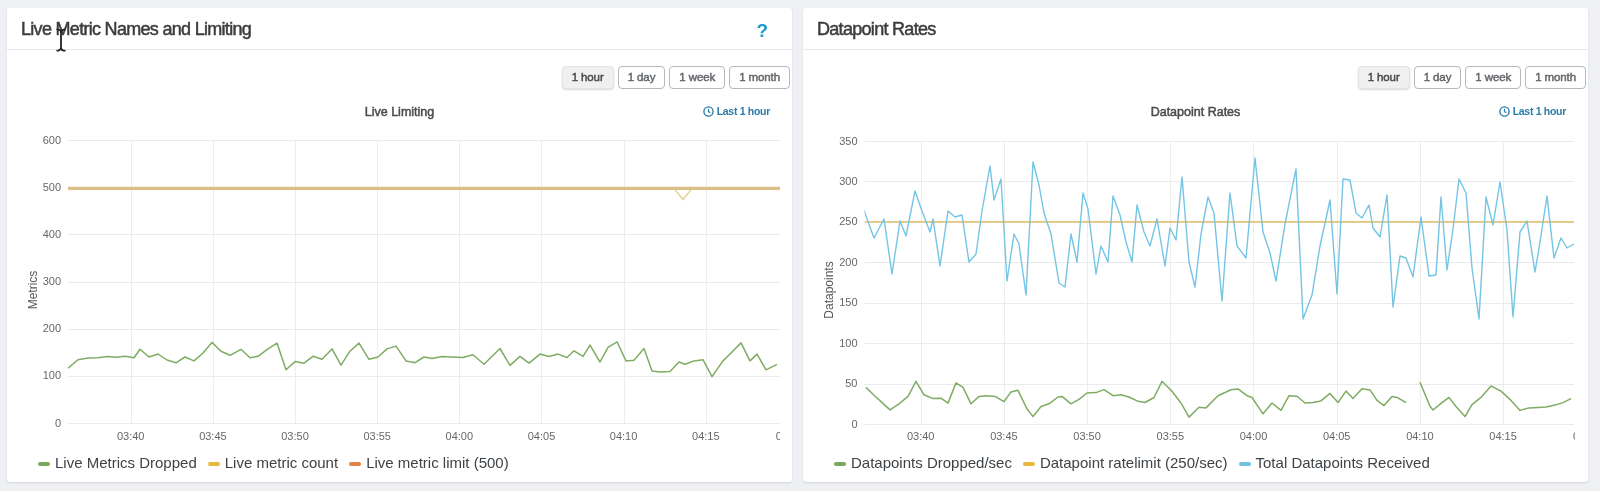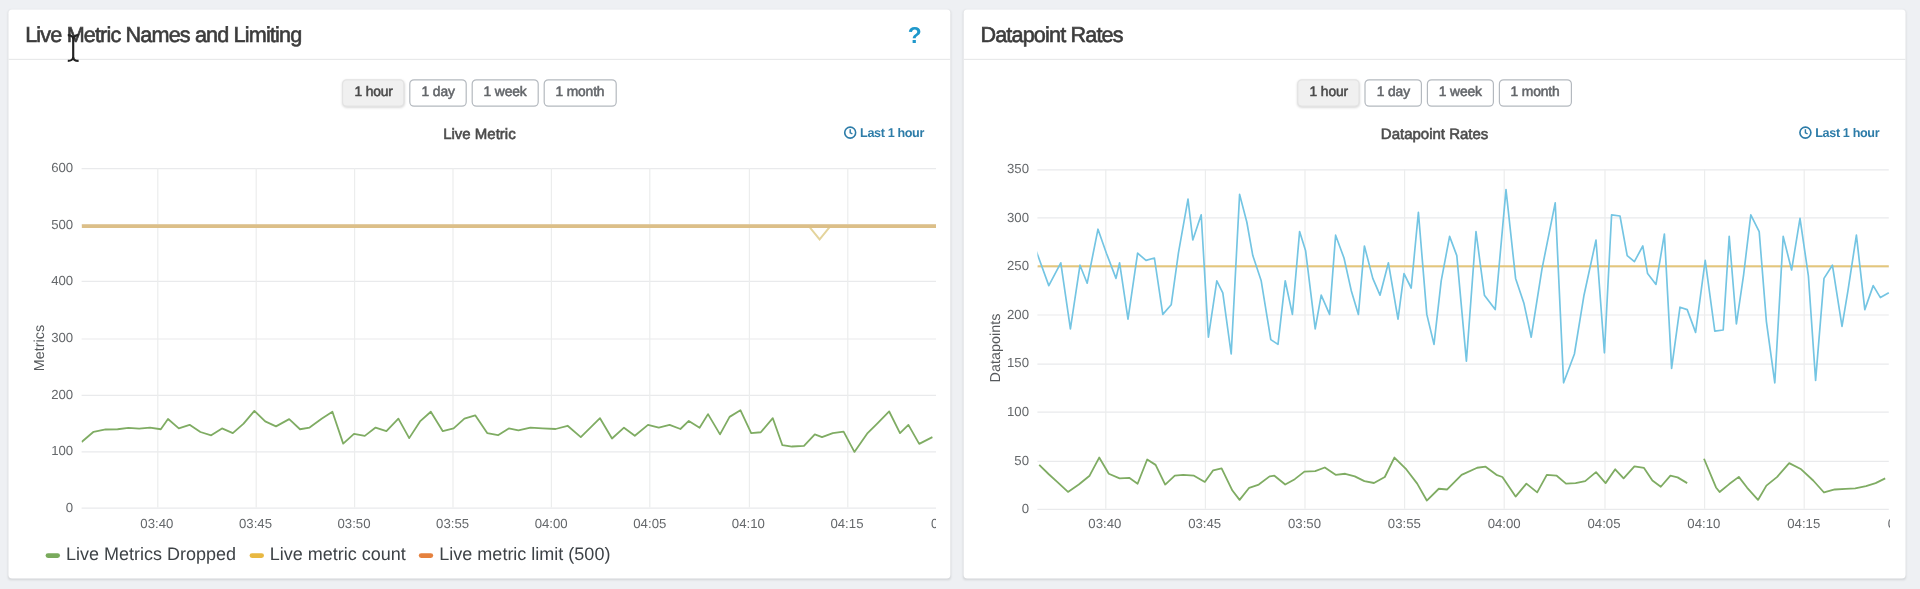--- a/index.html
+++ b/index.html
@@ -1,21 +1,21 @@
 <!DOCTYPE html>
 <html><head><meta charset="utf-8"><style>
 * { margin:0; padding:0; box-sizing:border-box; }
 html,body { width:1600px; height:491px; background:#eef0f3; overflow:hidden;
   font-family:"Liberation Sans", sans-serif; }
 .panel { position:absolute; top:8px; width:785px; height:474px; background:#fff;
   border-radius:3px; box-shadow:0 1px 2px rgba(0,0,0,.12); }
 .phead { position:absolute; top:0; left:0; right:0; height:42px; border-bottom:1px solid #e8e9ea; }
 .ptitle { position:absolute; left:14px; top:11px; font-size:18px; letter-spacing:-0.7px; color:#3c3c3c; -webkit-text-stroke:0.5px #3c3c3c; }
 .q { position:absolute; right:24px; top:12px; color:#1f98cb; font-size:19px; font-weight:bold; }
-.btns { position:absolute; top:58px; left:0; right:0; text-align:center; }
+.btns { position:absolute; top:58px; left:0; right:0; text-align:right; }
 .btn { display:inline-block; height:23px; line-height:21px; padding:0 9px; margin:0 2px;
   border:1.5px solid #b4b9bf; border-radius:4px; background:#fff; color:#63666a;
   font-size:11.5px; font-weight:normal; -webkit-text-stroke:0.45px #63666a; letter-spacing:-0.1px; }
 .btn.sel { border-color:#e3e3e3; background:#f0f0f0; color:#4a4a4a; -webkit-text-stroke:0.45px #4a4a4a; box-shadow:0 1px 2px rgba(0,0,0,.15); }
 .ctitle { position:absolute; top:97px; left:0; right:0; text-align:center; font-size:12.5px;
   font-weight:normal; -webkit-text-stroke:0.5px #4c4c4c; color:#4c4c4c; }
 .last { position:absolute; top:97px; right:22px; font-size:10.5px; font-weight:bold; color:#2d7ca8;
   letter-spacing:-0.3px; }
 .chart { position:absolute; left:0; top:0; }
 .tick { font-size:11px; fill:#65686b; }
@@ -26,21 +26,21 @@
 </style></head>
 <body>
 <div class="panel" style="left:7px">
   <div class="phead">
       <span class="ptitle">Live Metric Names and Limiting</span>
       <span class="q">?</span>
     </div>
   <div class="btns">
     <span class="btn sel">1 hour</span><span class="btn">1 day</span><span class="btn">1 week</span><span class="btn">1 month</span>
   </div>
-  <div class="ctitle">Live Metric</div>
+  <div class="ctitle">Live Limiting</div>
   <div class="last"><svg width="11" height="11" viewBox="0 0 24 24" style="vertical-align:-2px;margin-right:3px">
         <circle cx="12" cy="12" r="10" fill="none" stroke="#2d7ca8" stroke-width="3"></circle>
         <path d="M12 6v6.5l4 2" fill="none" stroke="#2d7ca8" stroke-width="2.6"></path>
       </svg>Last 1 hour</div>
   <svg class="chart" width="785" height="474" viewBox="0 0 785 474">
     <defs>
         <clipPath id="lclip">
           <rect x="61.0" y="125" width="712.0" height="320"></rect>
         </clipPath>
       </defs>
@@ -138,19 +138,20 @@
 
 <g clip-path="url(#rclip)">
 <text x="783.8" y="432" text-anchor="middle" class="tick">04:20</text>
 <line x1="61.5" y1="213.9" x2="771.0" y2="213.9" stroke="#e3c67c" stroke-width="1.7"></line>
 <polyline points="59.0,197.0 71.0,230.0 81.0,211.0 89.0,266.0 97.0,213.0 103.0,228.0 112.0,183.0 119.0,203.0 127.0,224.0 130.0,211.0 137.0,258.0 145.0,203.0 152.0,209.0 159.0,207.0 166.0,254.0 173.0,246.0 179.0,203.0 187.0,158.0 191.0,192.0 198.0,171.0 204.0,273.0 211.0,226.0 216.0,236.0 223.0,287.0 230.0,154.0 236.0,177.0 241.0,205.0 248.0,226.0 256.0,275.0 262.0,279.0 268.0,226.0 274.0,254.0 280.0,185.0 285.0,201.0 293.0,266.0 298.0,238.0 305.0,254.0 310.0,188.0 317.0,207.0 323.0,234.0 329.0,254.0 334.0,197.0 341.0,224.0 347.0,238.0 354.0,211.0 362.0,258.0 367.0,220.0 373.0,232.0 379.0,169.0 386.0,254.0 392.0,279.0 398.0,226.0 405.0,189.0 411.0,205.0 419.0,293.0 427.0,185.0 434.0,238.0 443.0,250.0 452.0,150.0 460.0,224.0 467.0,245.0 473.0,273.0 482.0,216.0 493.0,161.0 500.0,311.0 509.0,287.0 517.0,238.0 527.0,192.0 534.0,286.0 540.0,171.0 547.0,172.0 553.0,205.0 559.0,210.0 566.0,197.0 570.0,220.0 577.0,229.0 584.0,187.0 590.0,299.0 597.0,248.0 603.0,250.0 610.0,269.0 618.0,209.0 626.0,268.0 633.0,267.0 638.0,189.0 644.0,262.0 650.0,221.0 656.0,171.0 663.0,185.0 669.0,260.0 676.0,311.0 683.0,189.0 690.0,217.0 697.0,174.0 704.0,222.0 710.0,309.0 717.0,224.0 724.0,213.0 732.0,264.0 737.0,234.0 744.0,188.0 751.0,250.0 758.0,230.0 764.0,240.0 771.0,236.0" fill="none" stroke="#74c5e3" stroke-width="1.4" stroke-linejoin="round"></polyline>
 <polyline points="63.0,379.4 71.0,387.2 78.0,393.6 87.0,401.9 96.0,395.8 105.0,388.4 113.0,373.3 121.0,386.8 130.0,390.6 138.0,390.2 145.0,395.1 153.0,374.9 160.0,379.4 168.0,395.8 176.0,388.4 183.0,387.7 192.0,388.4 201.0,393.6 208.0,383.9 215.0,382.3 224.0,400.8 230.0,408.6 238.0,398.5 246.0,395.8 255.0,389.0 259.0,388.4 268.0,395.8 276.0,391.3 284.0,385.0 293.0,384.6 301.0,381.6 310.0,387.7 318.0,386.8 326.0,389.0 334.0,392.9 342.0,394.5 351.0,389.5 359.0,373.3 369.0,383.2 378.0,395.0 386.0,409.1 396.0,399.3 403.0,399.9 415.0,387.7 428.0,381.8 435.0,380.9 444.0,387.7 449.0,389.5 460.0,405.8 469.0,395.0 478.0,402.3 486.0,387.7 494.0,388.3 502.0,395.0 510.0,394.6 518.0,392.9 527.0,385.4 535.0,394.6 543.0,383.1 550.0,390.6 559.0,380.7 567.0,381.9 574.0,392.4 581.0,397.6 589.0,388.4 595.0,389.8 603.0,394.6" fill="none" stroke="#7fac63" stroke-width="1.5" stroke-linejoin="round"></polyline>
 <polyline points="617.0,374.3 627.0,398.2 630.0,402.0 638.0,395.4 646.0,389.4 653.0,398.5 662.0,408.6 669.0,396.7 678.0,389.4 688.0,377.9 698.0,383.1 708.0,392.4 717.0,402.4 726.0,399.9 735.0,399.4 743.0,398.9 752.0,397.1 760.0,394.6 768.0,390.6" fill="none" stroke="#7fac63" stroke-width="1.5" stroke-linejoin="round"></polyline>
 </g>
     <text class="axlab" transform="translate(30,282) rotate(-90)" text-anchor="middle">Datapoints</text>
   </svg>
+  <div class="legend"><span class="li"><span class="dash" style="background:#79aa5c"></span>Datapoints Dropped/sec</span><span class="li"><span class="dash" style="background:#e8b842"></span>Datapoint ratelimit (250/sec)</span><span class="li"><span class="dash" style="background:#6fc3de"></span>Total Datapoints Received</span></div>
 </div>
 <svg style="position:absolute;left:55px;top:28px" width="12" height="24" viewBox="0 0 12 24">
  <g stroke="#222" stroke-width="1.8" fill="none">
   <path d="M1.5 1.3 C3.8 1.3 6 2.3 6 4.6 C6 2.3 8.2 1.3 10.5 1.3"></path>
   <path d="M1.5 22.7 C3.8 22.7 6 21.7 6 19.4 C6 21.7 8.2 22.7 10.5 22.7"></path>
   <line x1="6" y1="4" x2="6" y2="20"></line>
  </g>
 </svg>
 </body></html>

